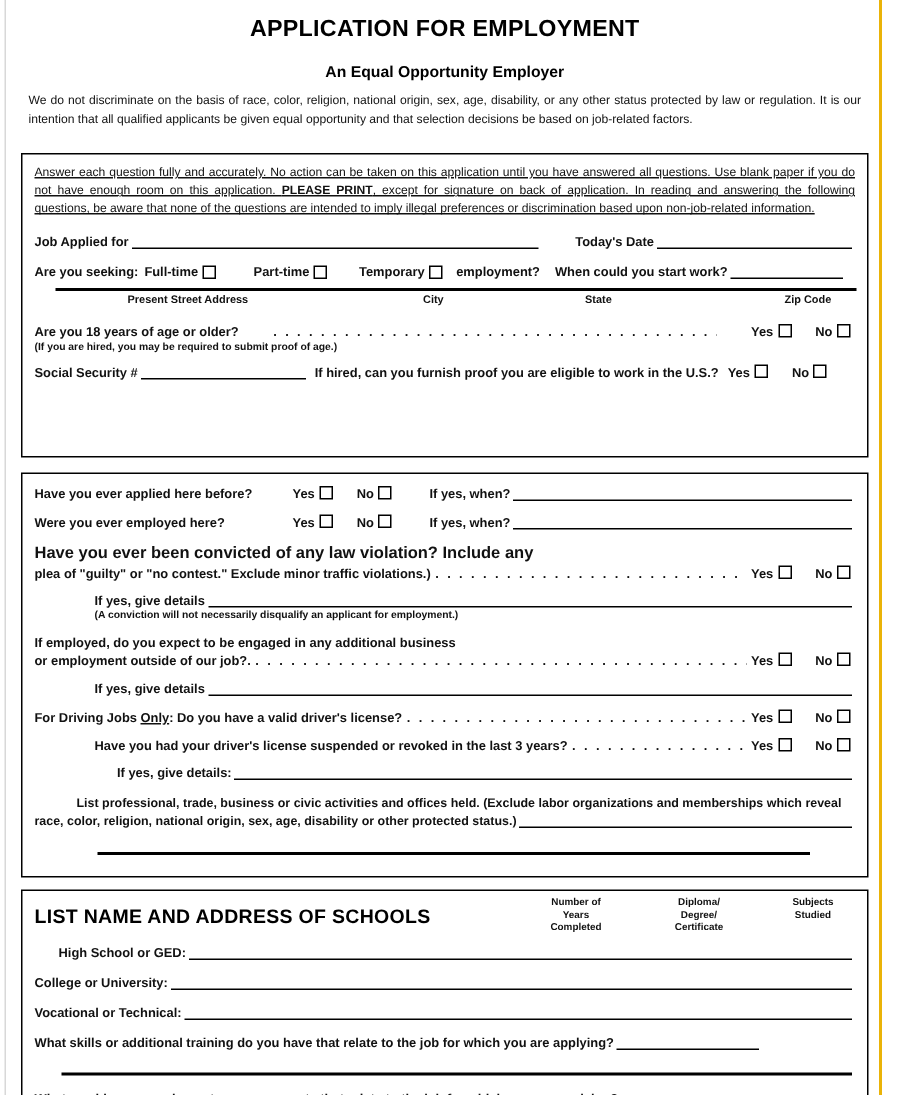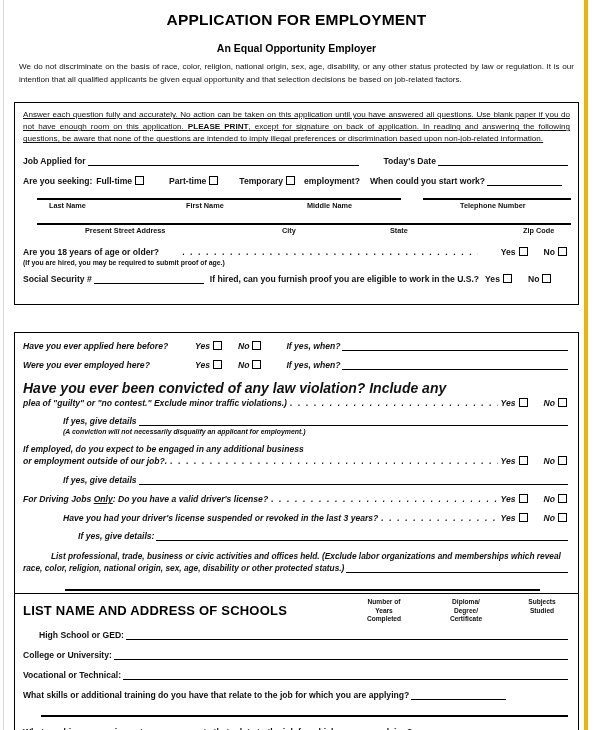--- a/index.html
+++ b/index.html
@@ -6,21 +6,21 @@
   body{
     width:600px;height:730px;
     background:#ffffff;
     font-family:"Liberation Sans", sans-serif;
     overflow:hidden;
   }
   .page{
     position:absolute;left:3px;top:0;width:585px;height:730px;
     background:#fff;
     border-left:1px solid #d8d8d8;
-    border-right:4px solid #eab308;
+    border-right:2px solid #eab308;
     box-sizing:border-box;
   }
   .inner{position:absolute;left:10px;top:0;width:565px;}
 
   
   .title{
     text-align:center;font-size:15.5px;font-weight:bold;
     letter-spacing:.2px;margin-top:11px;color:#000;
   }
   .subtitle{
@@ -31,28 +31,28 @@
     font-size:8.1px;line-height:1.55;color:#111;
     text-align:justify;margin:7px 5px 0 5px;
   }
 
   
   .box{
     border:1.4px solid #000;box-sizing:border-box;
     position:absolute;left:10px;width:565px;background:#fff;
   }
   #box1{top:102px;height:203px;}
-  #box2{top:332px;height:270px;font-style:italic;}
+  #box2{top:315px;height:270px;}
   #box3{top:593px;height:140px;}
   .boxpad{padding:6px 8px 0 8px;}
 
   .para{font-size:8.1px;line-height:1.5;text-align:justify;color:#111;text-decoration:underline;}
   .para b{font-weight:bold;}
 
-  .row{display:flex;align-items:flex-start;font-size:8.6px;color:#111;
+  .row{display:flex;align-items:center;font-size:8.6px;color:#111;
        white-space:nowrap;}
   .lbl{font-weight:bold;}
   .fill{
     flex:1 1 auto;border-bottom:1.2px solid #000;height:9px;margin:0 2px;
   }
   .fill.w60{flex:0 0 60px;}
   .fill.w75{flex:0 0 75px;}
   .fill.w110{flex:0 0 110px;}
   .fill.w130{flex:0 0 130px;}
   .fill.w150{flex:0 0 150px;}
@@ -130,28 +130,20 @@
         <span class="cbox"></span>
         <span class="lbl" style="margin-left:22px;">Part-time</span>
         <span class="cbox"></span>
         <span class="lbl" style="margin-left:18px;">Temporary</span>
         <span class="cbox"></span>
         <span class="lbl" style="margin-left:6px;">employment?</span>
         <span class="lbl" style="margin-left:10px;">When could you start work?</span>
         <span class="fill w75"></span>
       </div>
 
-      <div class="ruled" style="margin-top:12px;">
-        <div class="bar" style="left:14px;width:364px;"></div>
-        <div class="bar" style="left:400px;width:148px;"></div>
-        <div class="cap" style="left:26px;">Last Name</div>
-        <div class="cap" style="left:163px;">First Name</div>
-        <div class="cap" style="left:284px;">Middle Name</div>
-        <div class="cap" style="left:437px;">Telephone Number</div>
-      </div>
 
       <div class="ruled" style="margin-top:6px;">
         <div class="bar" style="left:14px;width:534px;"></div>
         <div class="cap" style="left:62px;">Present Street Address</div>
         <div class="cap" style="left:259px;">City</div>
         <div class="cap" style="left:367px;">State</div>
         <div class="cap" style="left:500px;">Zip Code</div>
       </div>
 
       <div class="qrow" style="margin-top:5px;gap:20px;">
@@ -181,21 +173,21 @@
         <span class="fill"></span>
       </div>
 
       <div class="row" style="margin-top:9px;">
         <span class="lbl" style="width:172px;display:inline-block;">Were you ever employed here?</span>
         <span class="yn"><span>Yes</span><span class="cbox"></span><span class="gap"></span><span>No</span><span class="cbox"></span></span>
         <span class="lbl" style="margin-left:22px;">If yes, when?</span>
         <span class="fill"></span>
       </div>
 
-      <div style="margin-top:10px;font-size:14px;font-weight:bold;color:#111;">Have you ever been convicted of any law violation? Include any</div>
+      <div style="margin-top:10px;font-size:11px;font-weight:bold;color:#111;">Have you ever been convicted of any law violation? Include any</div>
       <div class="qrow" style="margin-top:2px;">
         <span class="qtext">plea of "guilty" or "no contest." Exclude minor traffic violations.)</span>
         <span class="dots">. . . . . . . . . . . . . . . . . . . . . . . . . . . . . . . . . . . . . . . . . . . . . . . . . . . . . . . . . . . . . . . . . . . . . . . . . . . . . . . . . . . . . . . . . . . . . . . . .</span>
         <span class="yn"><span>Yes</span><span class="cbox"></span><span class="gap"></span><span>No</span><span class="cbox"></span></span>
       </div>
 
       <div class="row indent" style="margin-top:8px;">
         <span class="lbl">If yes, give details</span>
         <span class="fill"></span>
       </div>

